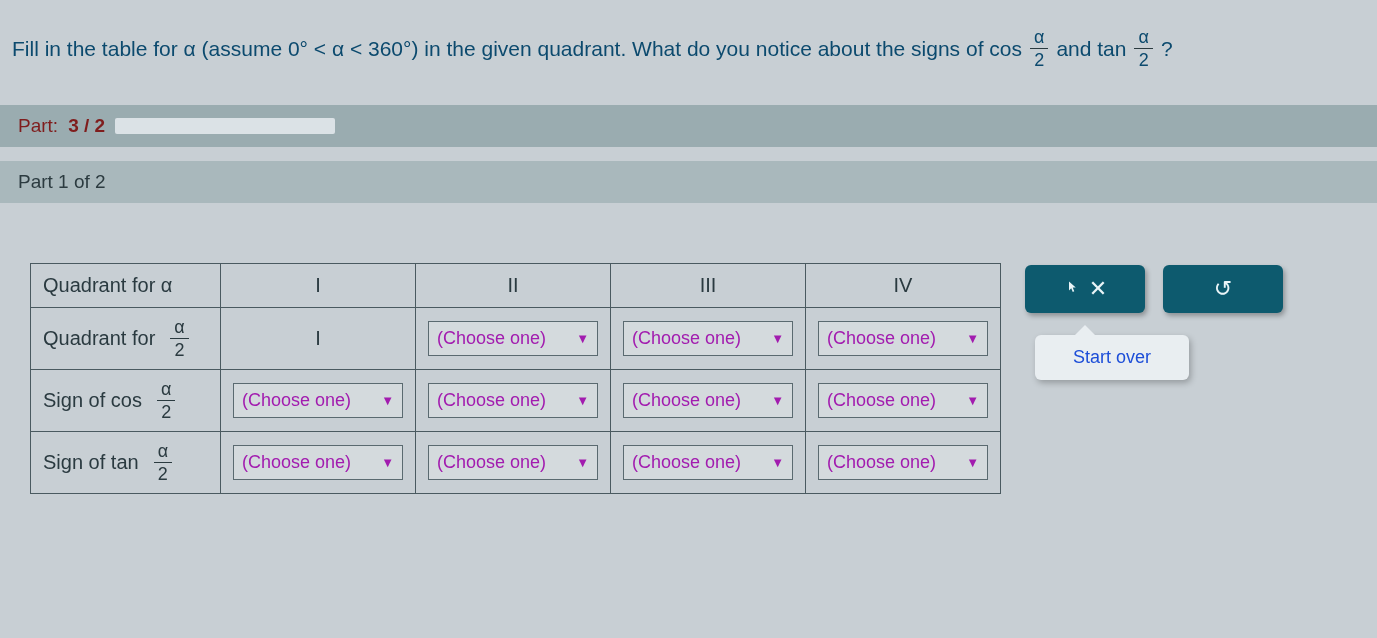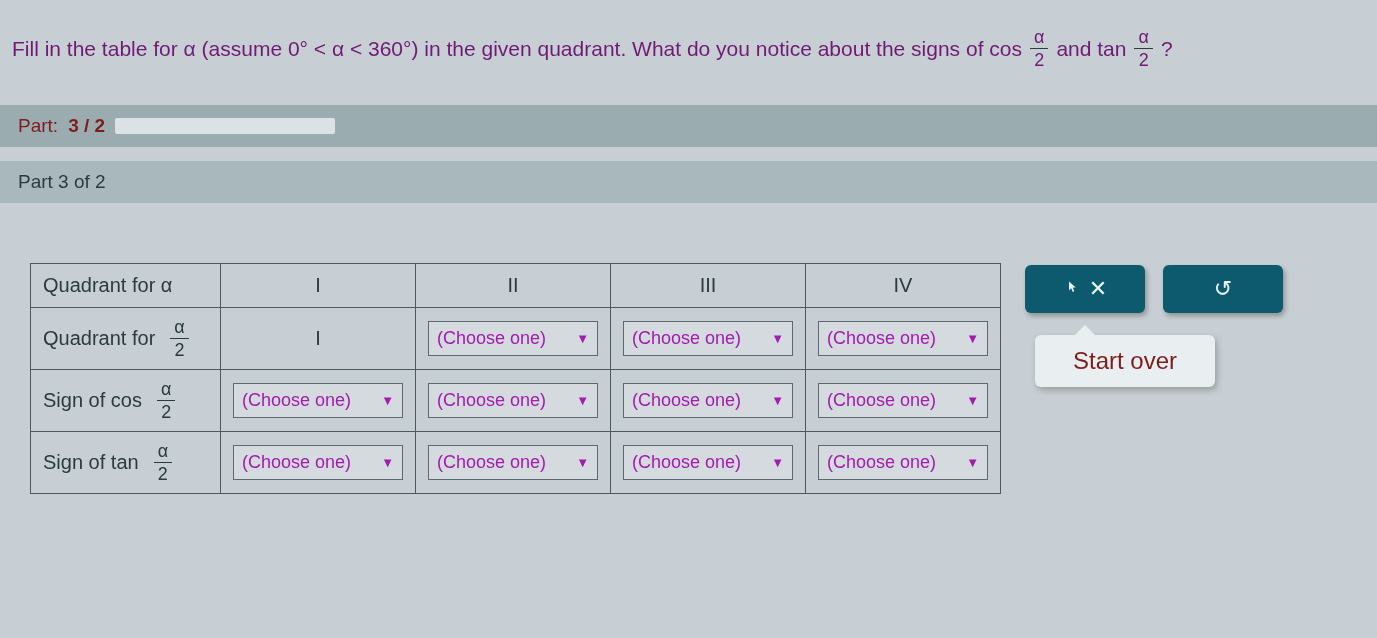--- a/index.html
+++ b/index.html
@@ -7,21 +7,21 @@
     font-family: Arial, sans-serif;
     background: #c8cfd4;
     width: 1377px;
     height: 638px;
     overflow: hidden;
     color: #2a3a3f;
   }
   .question {
     padding: 28px 24px 28px 12px;
     font-size: 21px;
-    color: #701a75;
+    color: #0c4a6e;
     display: flex;
     align-items: center;
     flex-wrap: wrap;
     gap: 6px;
   }
   .frac {
     display: inline-flex;
     flex-direction: column;
     align-items: center;
     font-size: 18px;
@@ -108,22 +108,22 @@
     font-size: 22px;
     cursor:pointer;
     box-shadow: 2px 3px 5px rgba(0,0,0,.3);
   }
   .tooltip {
     position:absolute;
     top: 70px; left: 10px;
     background:#e9eef1;
     border-radius:6px;
     padding: 12px 38px;
-    font-size: 24px;
-    color:#7f1d1d;
+    font-size: 18px;
+    color:#1d4ed8;
     box-shadow: 2px 3px 6px rgba(0,0,0,.25);
   }
   .tooltip::before{
     content:"";
     position:absolute; top:-10px; left:40px;
     border-left:10px solid transparent;
     border-right:10px solid transparent;
     border-bottom:10px solid #e9eef1;
   }
   .cursor-hand {
@@ -147,21 +147,21 @@
   <span>?</span>
 </div>
 
 <div class="part-bar">
   <span>Part: </span>
   <span class="bold">3 / 2</span>
   <span class="progress-track"></span>
 </div>
 
 <div class="part-sub">
-  <span>Part 3 of 2</span>
+  <span>Part 1 of 2</span>
 </div>
 
 <div class="work-area">
 
   <table class="quad">
     <tbody>
         <tr>
       <th class="hdrcell">Quadrant for α</th>
       <th class="colc">I</th>
       <th class="colc">II</th>

